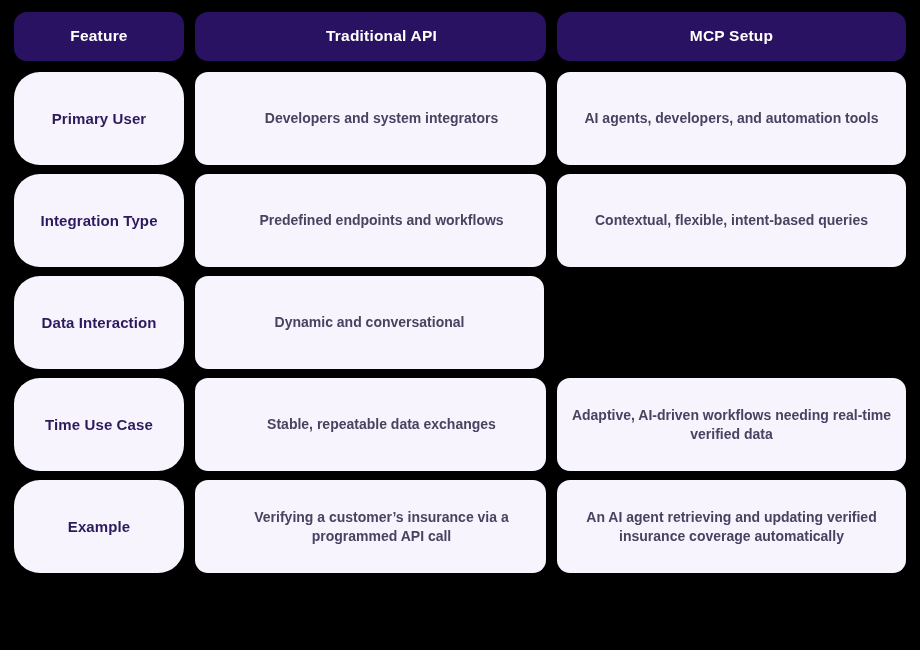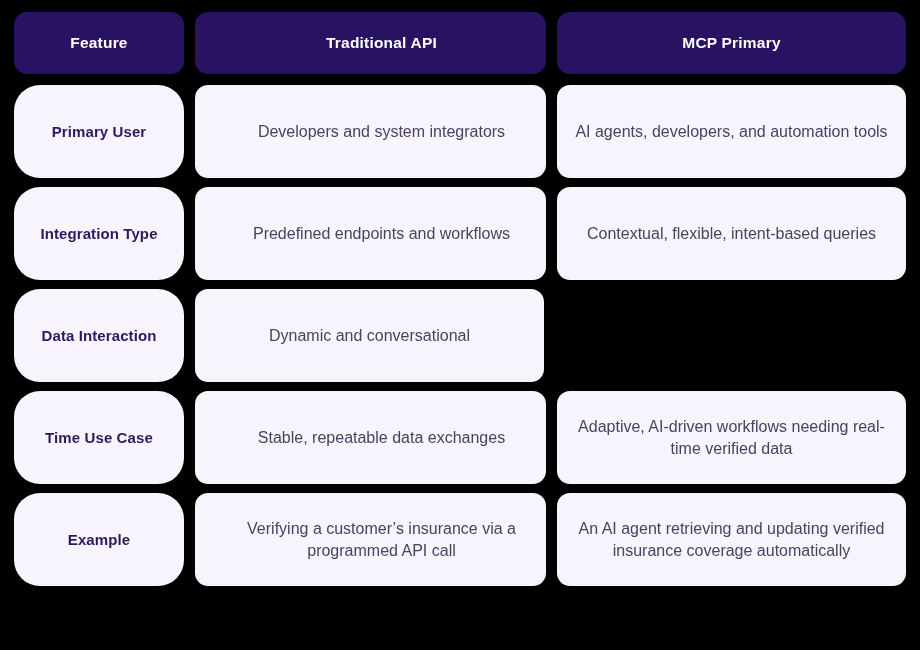--- a/index.html
+++ b/index.html
@@ -26,21 +26,21 @@
   }
 
   .row {
     display: flex;
     width: 892px;
     gap: 11px;
     flex: 0 0 auto;
   }
 
   .row.header-row {
-    height: 62px;
+    height: 49px;
     margin-bottom: 11px;
   }
 
   .row.body-row {
     height: 93px;
     margin-bottom: 9px;
   }
 
   .row.body-row.last-row {
     margin-bottom: 0;
@@ -78,43 +78,43 @@
   .feature-cell {
     color: #2d1a5e;
     font-weight: 700;
     font-size: 15px;
     letter-spacing: 0.1px;
     border-radius: 26px;
   }
 
   .value-cell {
     color: #4a4260;
-    font-weight: 400;
-    font-size: 16px;
+    font-weight: 700;
+    font-size: 14px;
   }
 
   .cell-text {
     display: block;
     max-width: 100%;
   }
 </style>
 </head>
 <body>
 
 <div class="table-wrap">
 
   <div class="row header-row">
     <div class="cell header-cell col-feature">
       <span class="cell-text">Feature</span>
     </div>
     <div class="cell header-cell col-api">
       <span class="cell-text">Traditional API</span>
     </div>
     <div class="cell header-cell col-mcp">
-      <span class="cell-text">MCP Primary</span>
+      <span class="cell-text">MCP Setup</span>
     </div>
   </div>
 
   <div class="row body-row">
     <div class="cell body-cell feature-cell col-feature">
       <span class="cell-text">Primary User</span>
     </div>
     <div class="cell body-cell value-cell col-api">
       <span class="cell-text">Developers and system integrators</span>
     </div>

